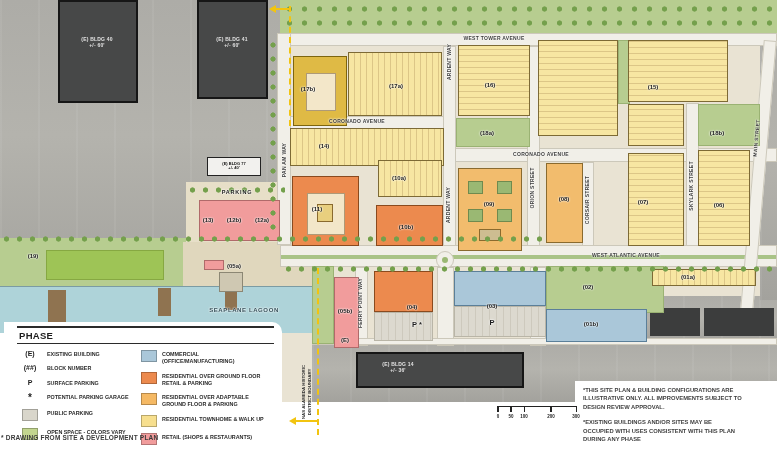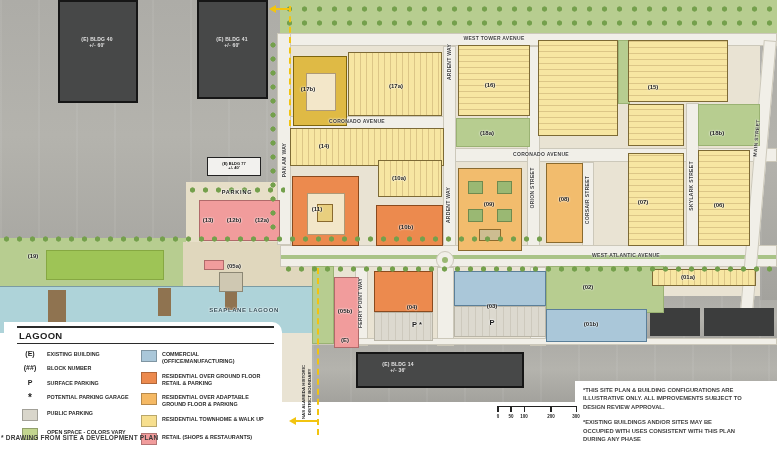--- a/index.html
+++ b/index.html
@@ -234,21 +234,21 @@
   <div class="lbl blklbl77" style="left:234px;top:166px">
     <div>(E) BLDG 77</div>
     <div>+/- 40'</div>
   </div>
   <div class="lbl exlbl" style="left:398px;top:367px">
     <div>(E) BLDG 14</div>
     <div>+/- 36'</div>
   </div>
 
   <div class="abs legendbox" style="left:4px;top:322px;width:278px;height:124px">
-    <div class="legendtitle">LAGOON</div>
+    <div class="legendtitle">PHASE</div>
     <div class="lcols">
       <div class="lcol1">
         <div class="lrow">
           <span class="lsym">(E)</span>
           <span class="ltxt">EXISTING BUILDING</span>
         </div>
         <div class="lrow">
           <span class="lsym">(##)</span>
           <span class="ltxt">BLOCK NUMBER</span>
         </div>

